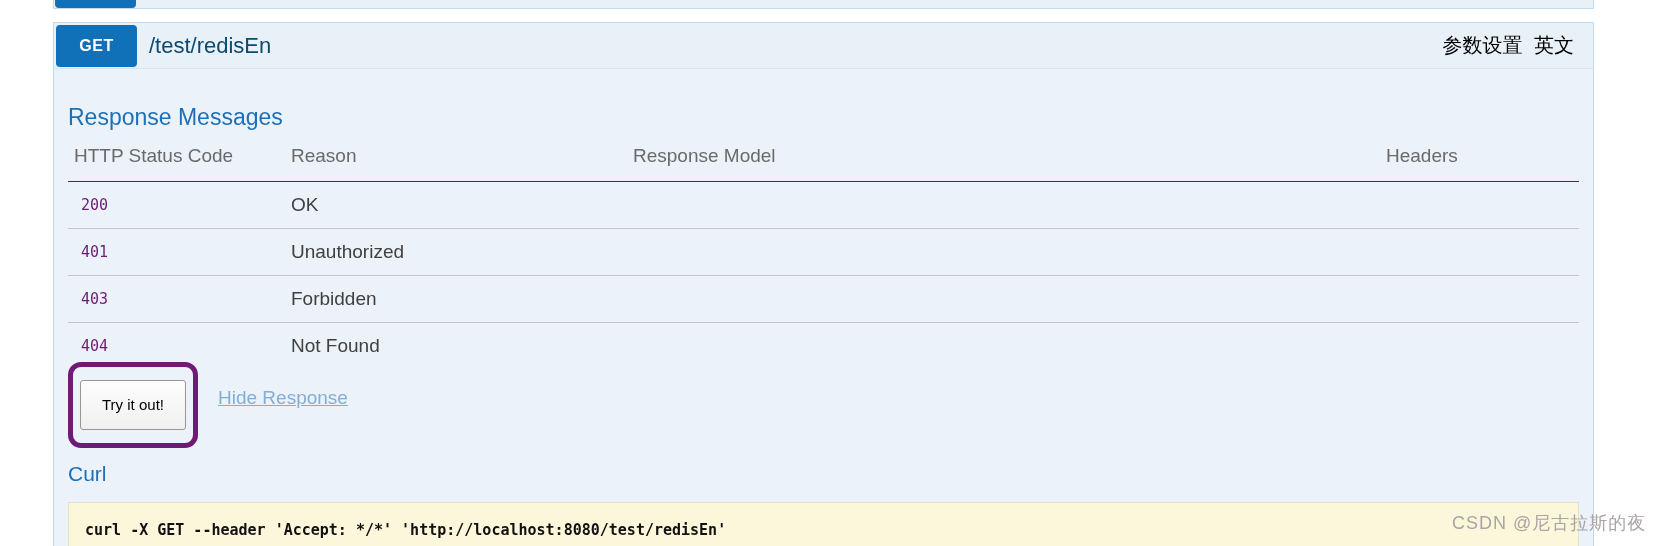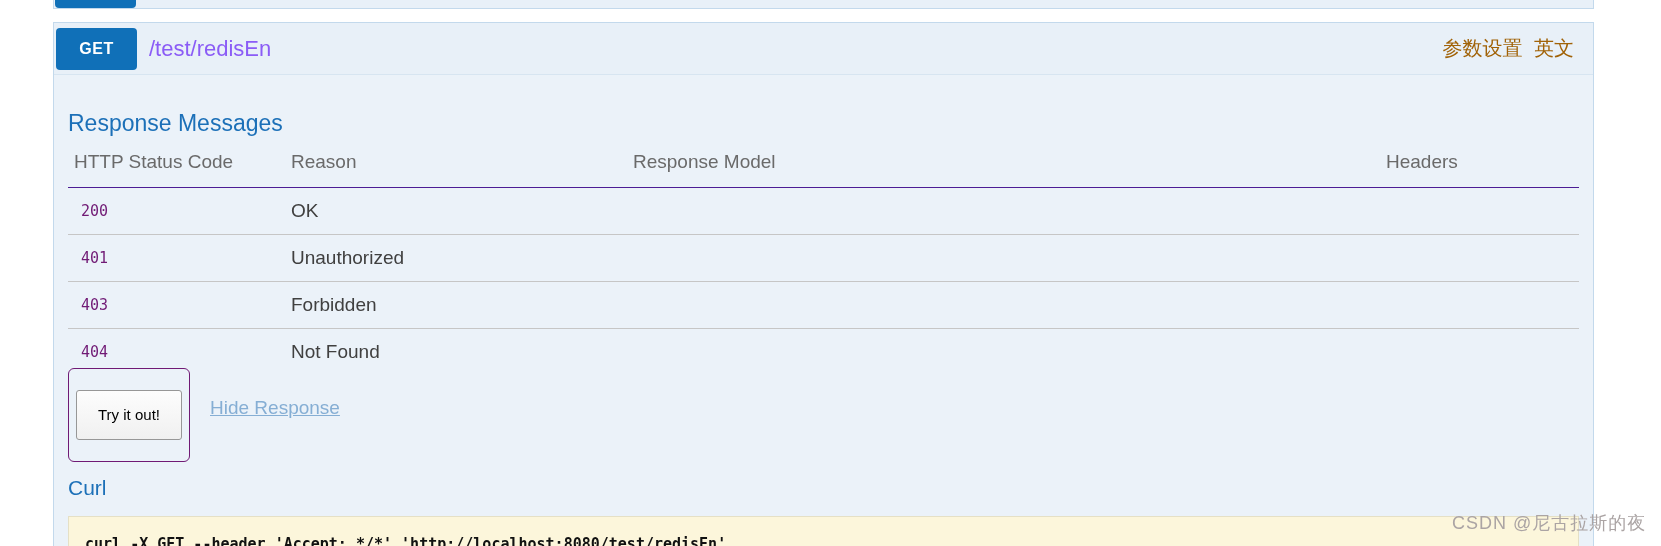--- a/index.html
+++ b/index.html
@@ -23,37 +23,37 @@
     background: #1070b8; border-radius: 0 0 4px 4px;
   }
 
   
   .panel {
     position: absolute; left: 53px; top: 22px; width: 1541px; height: 620px;
     border: 1px solid #c3d9ec;
     background: #ebf2f9;
   }
   .panel-header {
-    height: 52px; background: #e8f0f8;
+    height: 46px; background: #e8f0f8;
     border-bottom: 1px solid #d7e5f1;
     display: flex; align-items: center;
   }
   .get-badge {
     margin-left: 2px; width: 81px; height: 42px;
     background: #1070b8; border-radius: 4px;
     color: #ffffff; font-weight: bold; font-size: 16px; letter-spacing: 0.5px;
     display: flex; align-items: center; justify-content: center;
     cursor: pointer;
   }
   .endpoint-path {
-    margin-left: 12px; font-size: 22px; color: #8b5cf6;
+    margin-left: 12px; font-size: 22px; color: #0c4a6e;
   }
   .header-spacer { flex: 1; }
   .header-links { margin-right: 19px; font-size: 20px; }
-  .header-links a { color: #a16207; text-decoration: none; margin-left: 6px; cursor: pointer; }
+  .header-links a { color: #000000; text-decoration: none; margin-left: 6px; cursor: pointer; }
 
   .panel-body { padding: 0 14px; }
 
   .section-heading {
     margin-top: 34px;
     font-size: 23px; line-height: 29px; font-weight: 400;
     color: #1c70b8;
   }
 
   
@@ -80,22 +80,22 @@
     font-family: "DejaVu Sans Mono", monospace;
     font-size: 15px; color: #701a75; padding-left: 13px;
   }
 
   
   .try-row {
     display: flex; align-items: center;
     margin-top: -8px; position: relative;
   }
   .annotation-box {
-    border: 1px solid #701a75; border-radius: 6px;
-    padding: 21px 7px; display: inline-block;
+    border: 5px solid #701a75; border-radius: 13px;
+    padding: 13px 7px; display: inline-block;
   }
   .try-btn {
     width: 106px; height: 50px;
     background: linear-gradient(#fdfdfd, #f0f0f0);
     border: 1px solid #979797; border-radius: 3px;
     font-family: "Liberation Sans", sans-serif;
     font-size: 15px; color: #000000; cursor: pointer;
   }
   .hide-response {
     margin-left: 20px; position: relative; top: -7px;

